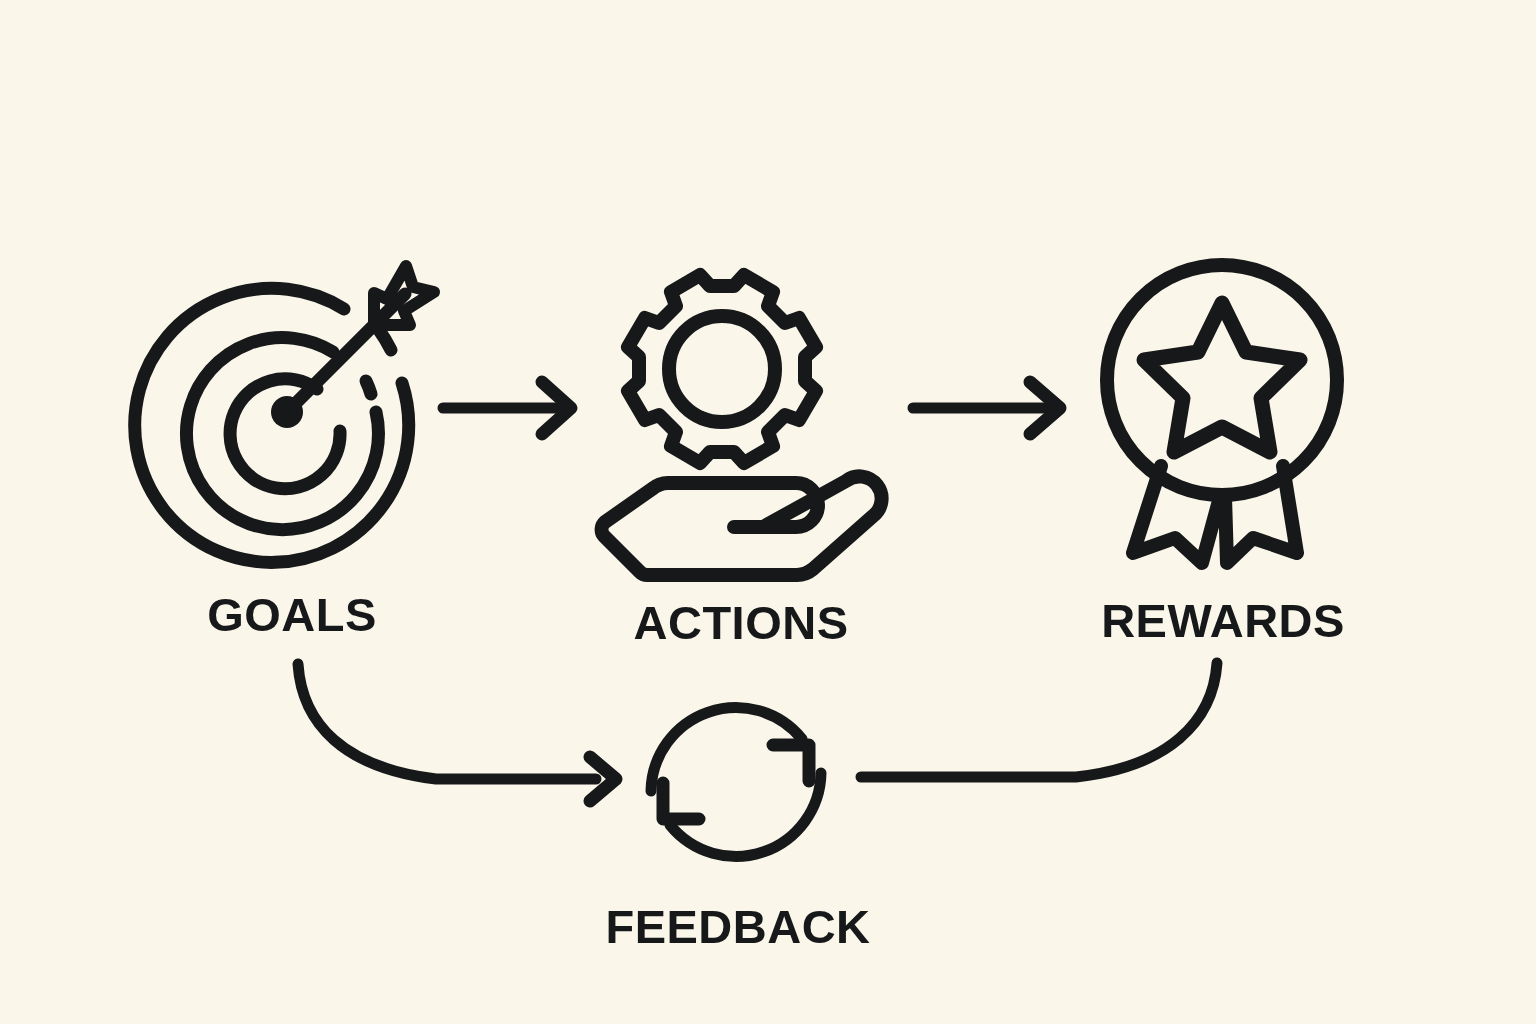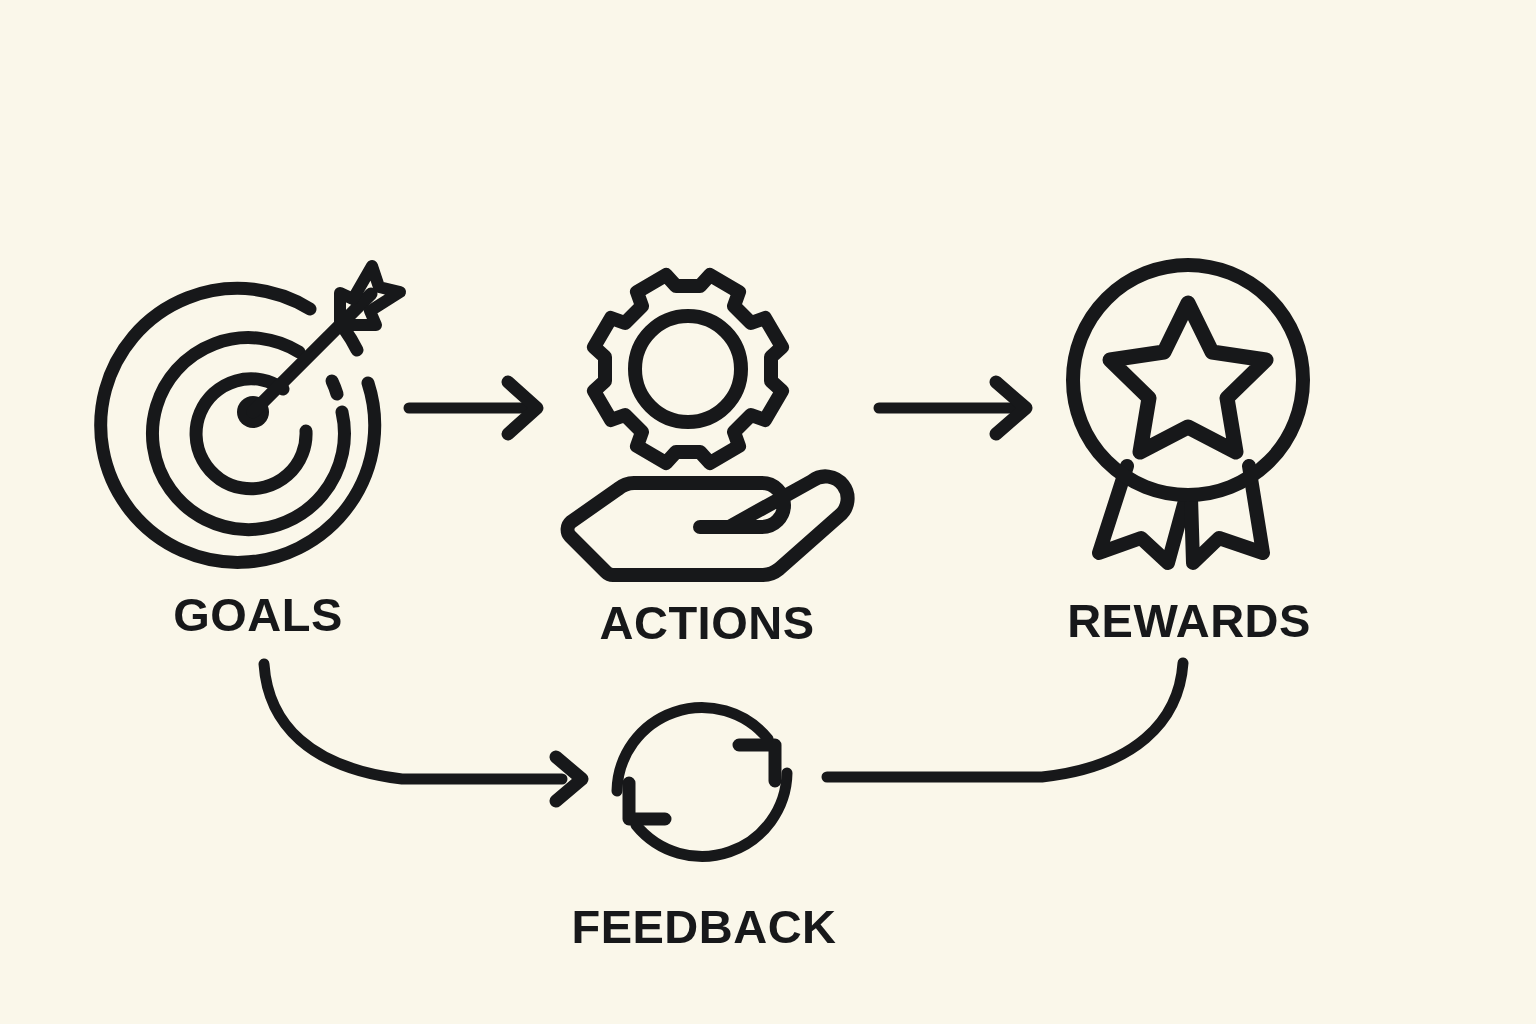--- a/index.html
+++ b/index.html
@@ -12,20 +12,21 @@
     height: 1024px;
     overflow: hidden;
     background: #faf7ea;
     font-family: "Liberation Sans", sans-serif;
   }
   #diagram-root {
     position: relative;
     width: 1332px;
     height: 1024px;
     background: #faf7ea;
+    margin-left: 34px;
   }
   #diagram-svg {
     display: block;
     width: 1536px;
     height: 1024px;
   }
   .stroke-icon {
     fill: none;
     stroke: #17181a;
     stroke-linecap: round;

